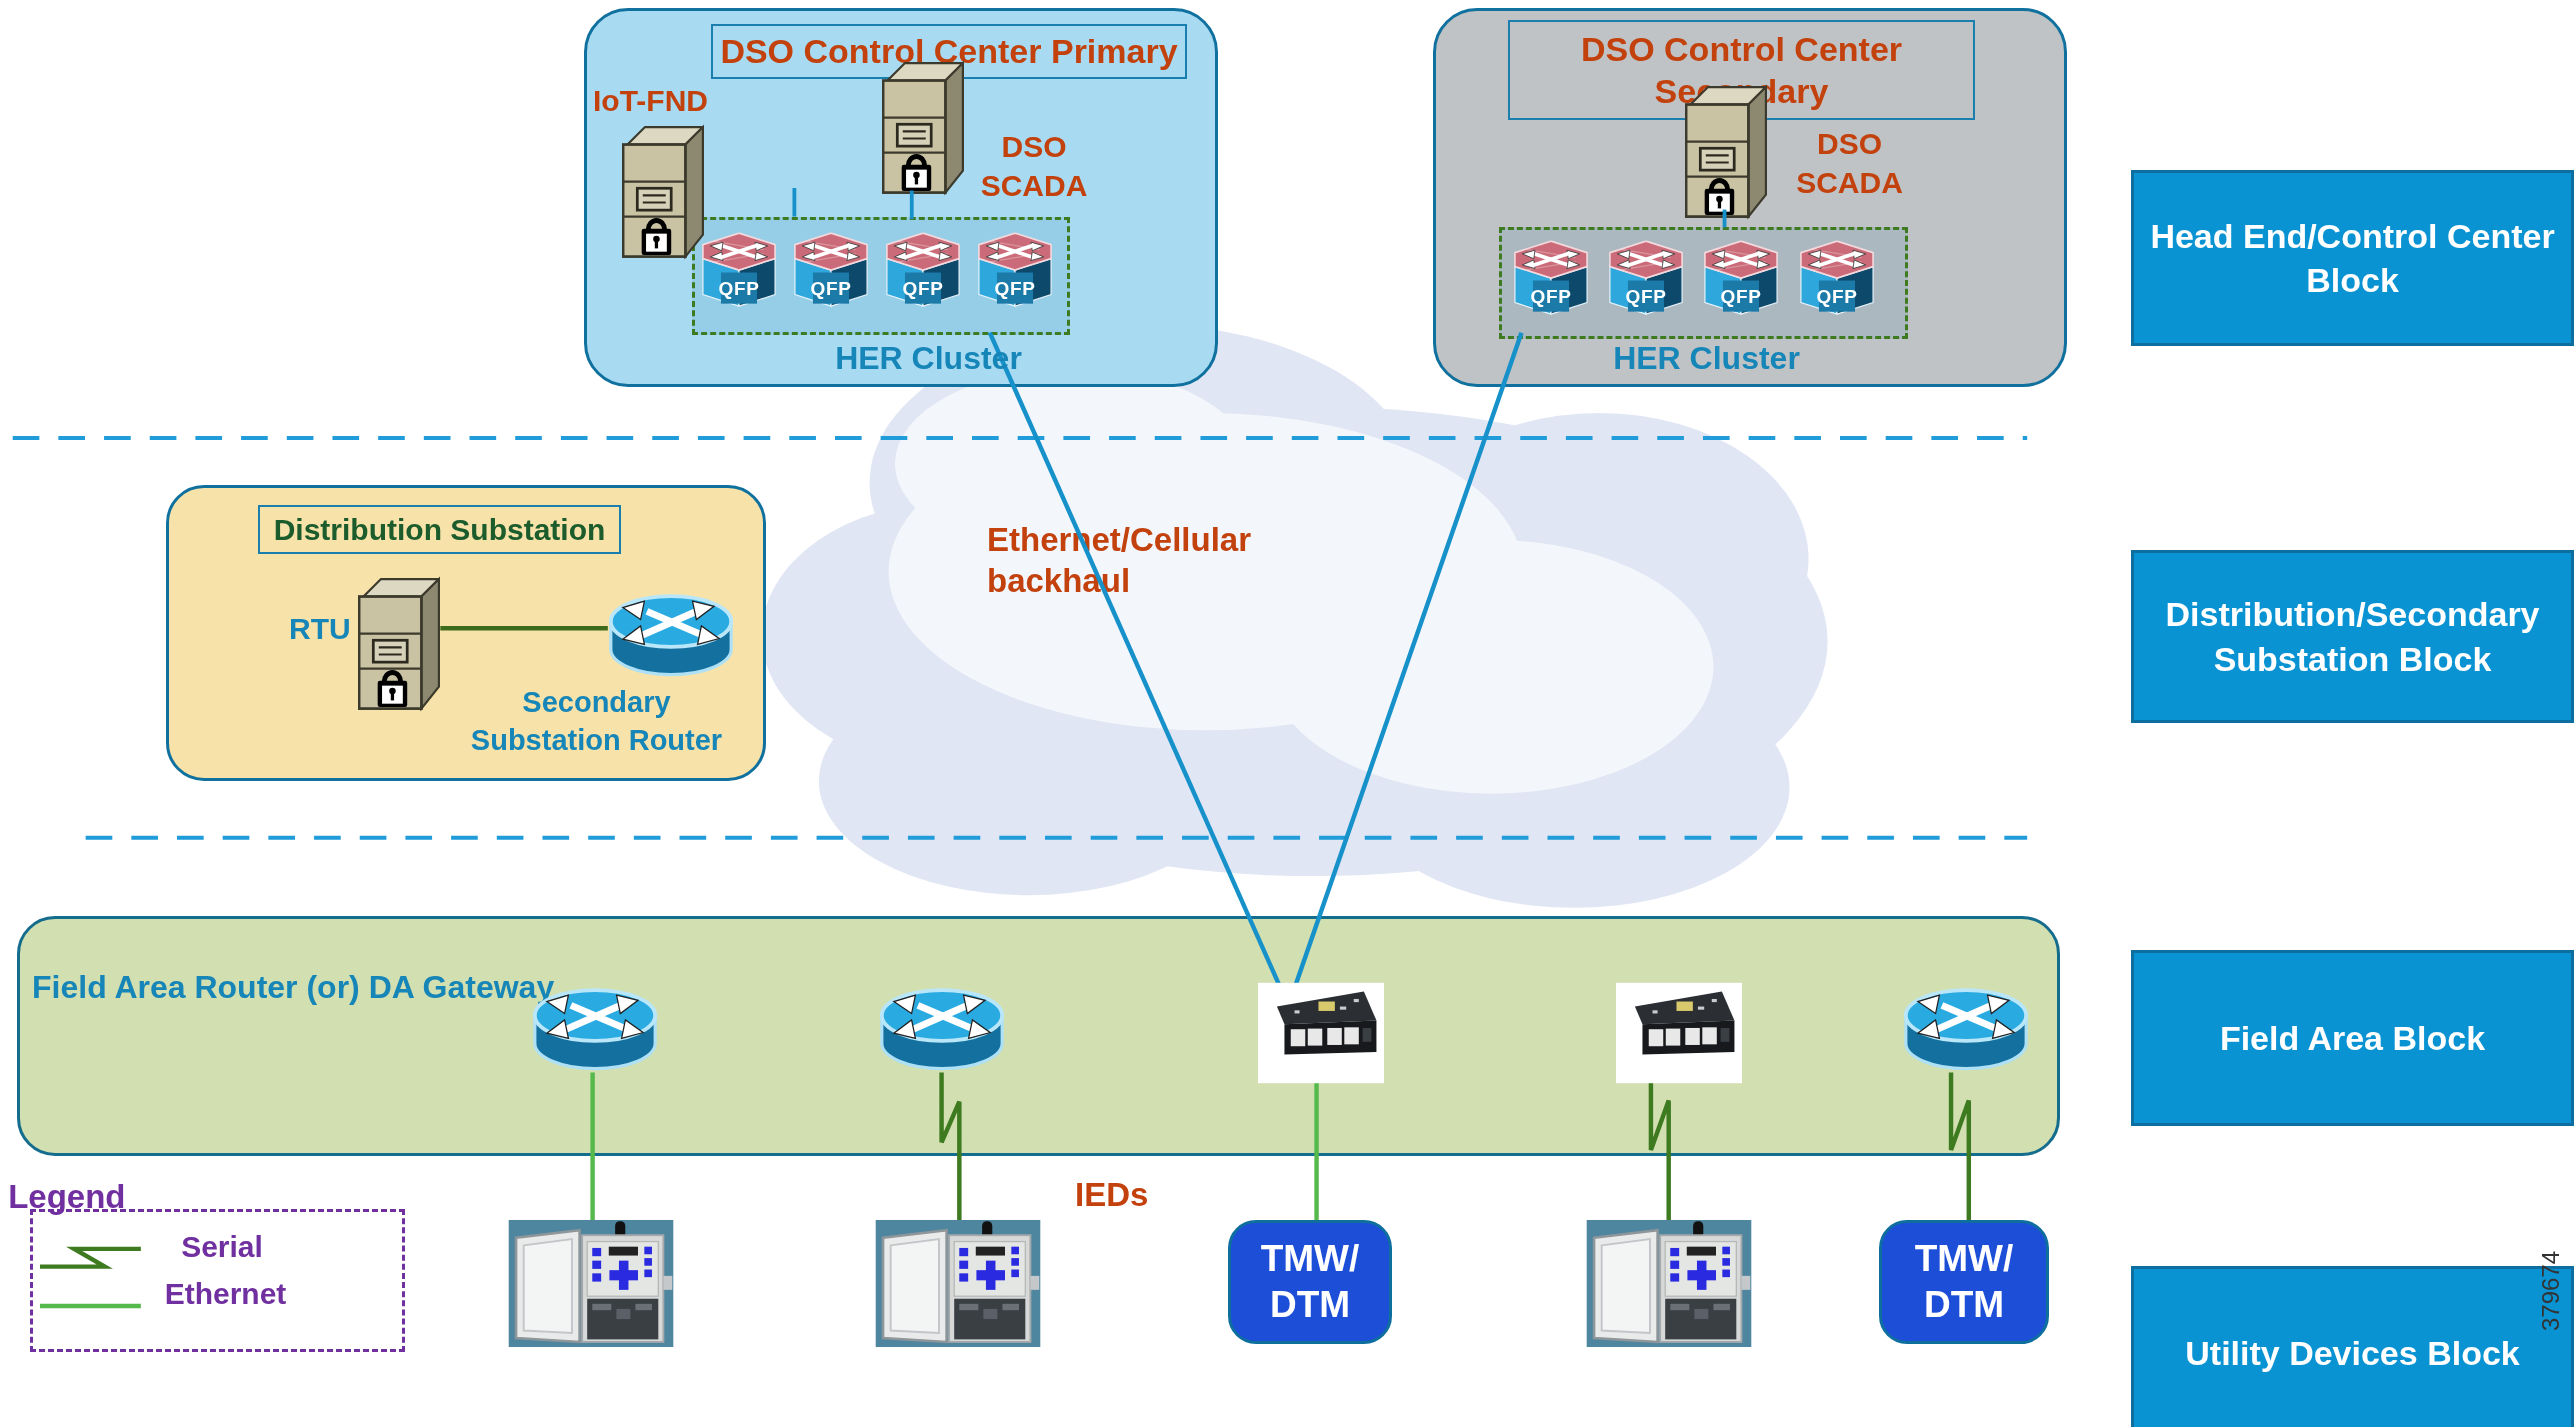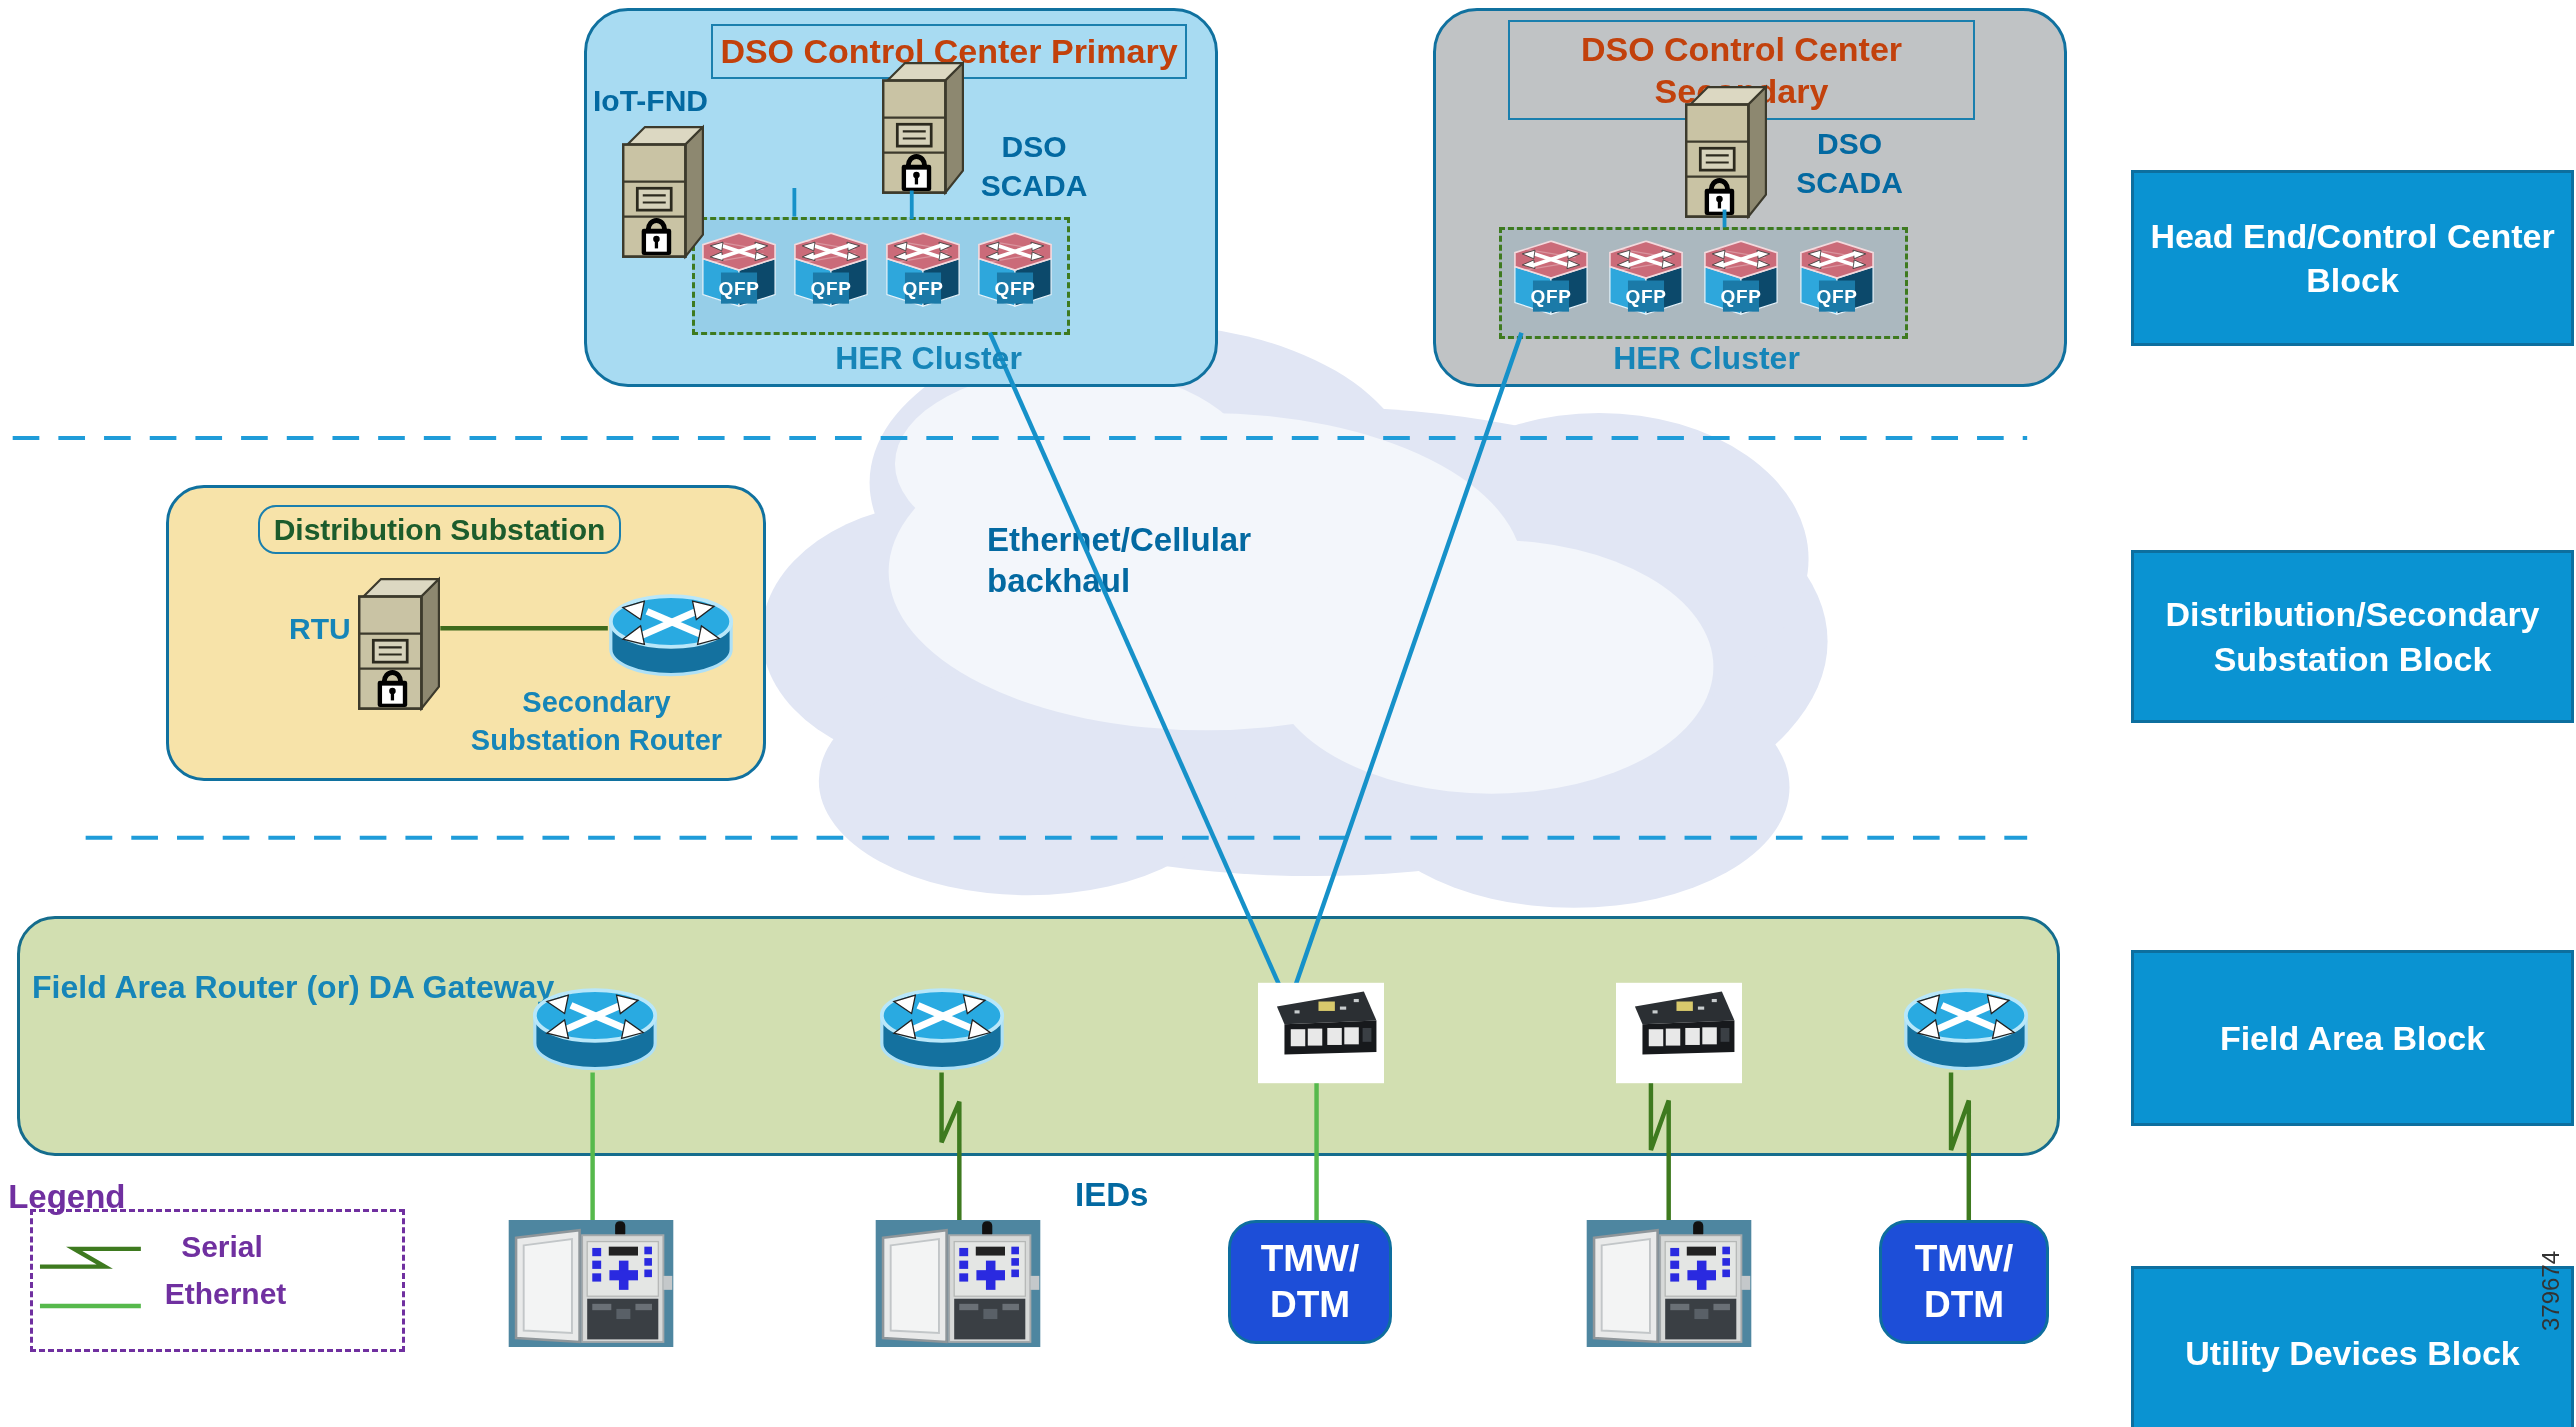--- a/index.html
+++ b/index.html
@@ -16,23 +16,23 @@
   .substation-box{left:166px;top:485px;width:600px;height:296px;background:#f7e3a9;
                border:3.2px solid #10719f;border-radius:38px;}
   .field-band{left:16.5px;top:916px;width:2043px;height:240px;background:#d2dfb1;
                border:3.8px solid #156d8d;border-radius:38px;}
   .title-box{position:absolute;box-sizing:border-box;border:2.5px solid #1a7fae;
              display:flex;flex-direction:column;align-items:center;justify-content:center;
              color:#c2410c;font-size:34px;line-height:1.25;text-align:center;}
   .cluster{position:absolute;box-sizing:border-box;border:3.8px dashed #3e7a1f;
            background:rgba(42,130,180,0.14);}
   .blue-label{color:#1685b8;}
-  .olive-label{color:#0369a1;}
+  .olive-label{color:#c2410c;}
   .purple-label{color:#7030a0;}
-  .dkgreen-label{color:#1c5c2c;border-radius:18px;}
+  .dkgreen-label{color:#1c5c2c;}
   
   .block{position:absolute;left:2103px;width:443px;background:#0a93d2;border:3.2px solid #0d6f9f;
          box-sizing:border-box;display:flex;flex-direction:column;align-items:center;
          justify-content:center;color:#fff;font-size:34px;line-height:1.3;text-align:center;margin-left:28px;}
   
   .tmw{position:absolute;background:#1d4ed8;border:3.2px solid #0e6e9e;border-radius:28px;
        box-sizing:border-box;display:flex;flex-direction:column;align-items:center;
        justify-content:center;color:#fff;font-size:37px;line-height:1.25;}
   
   .qfp-wrap{position:absolute;width:82px;height:97px;}

